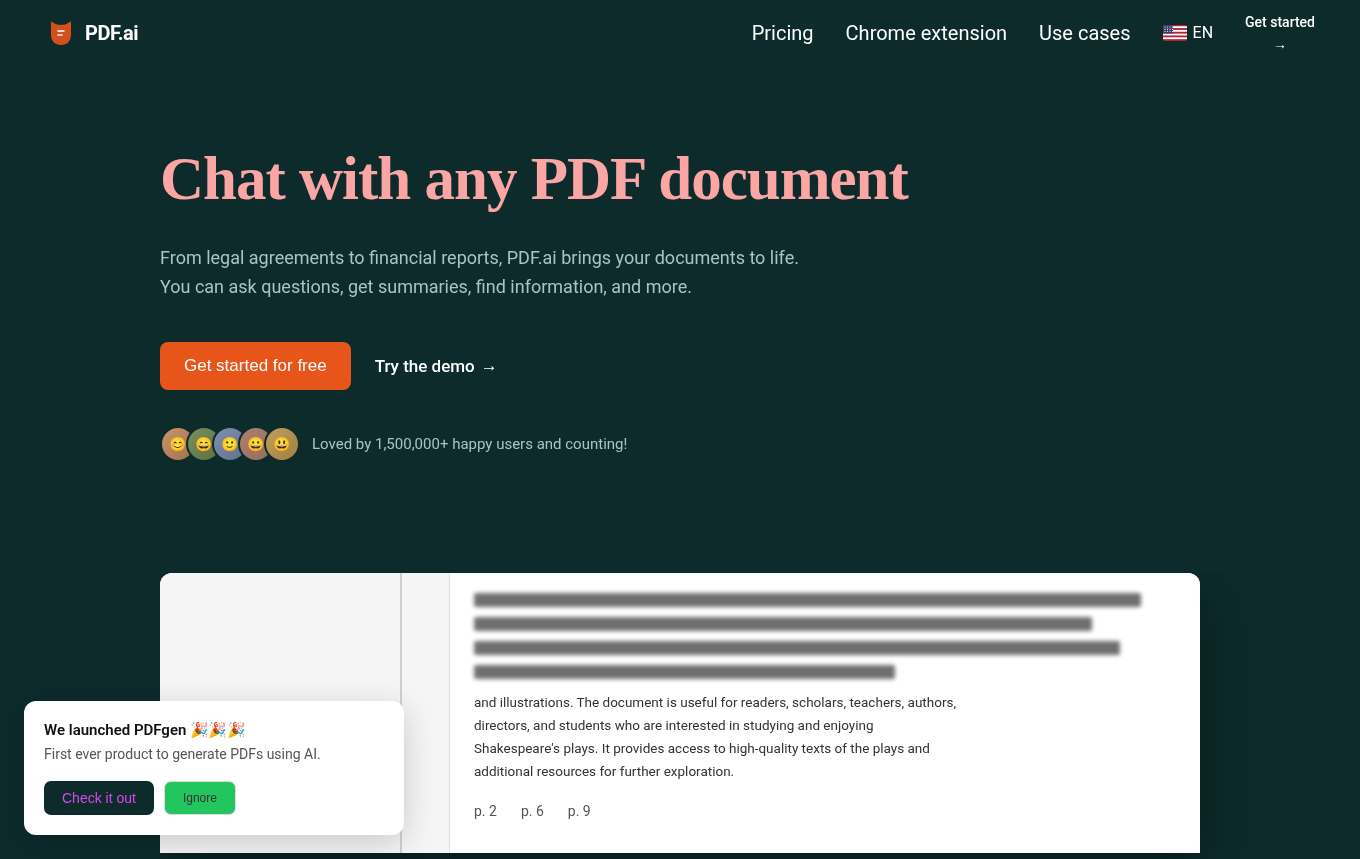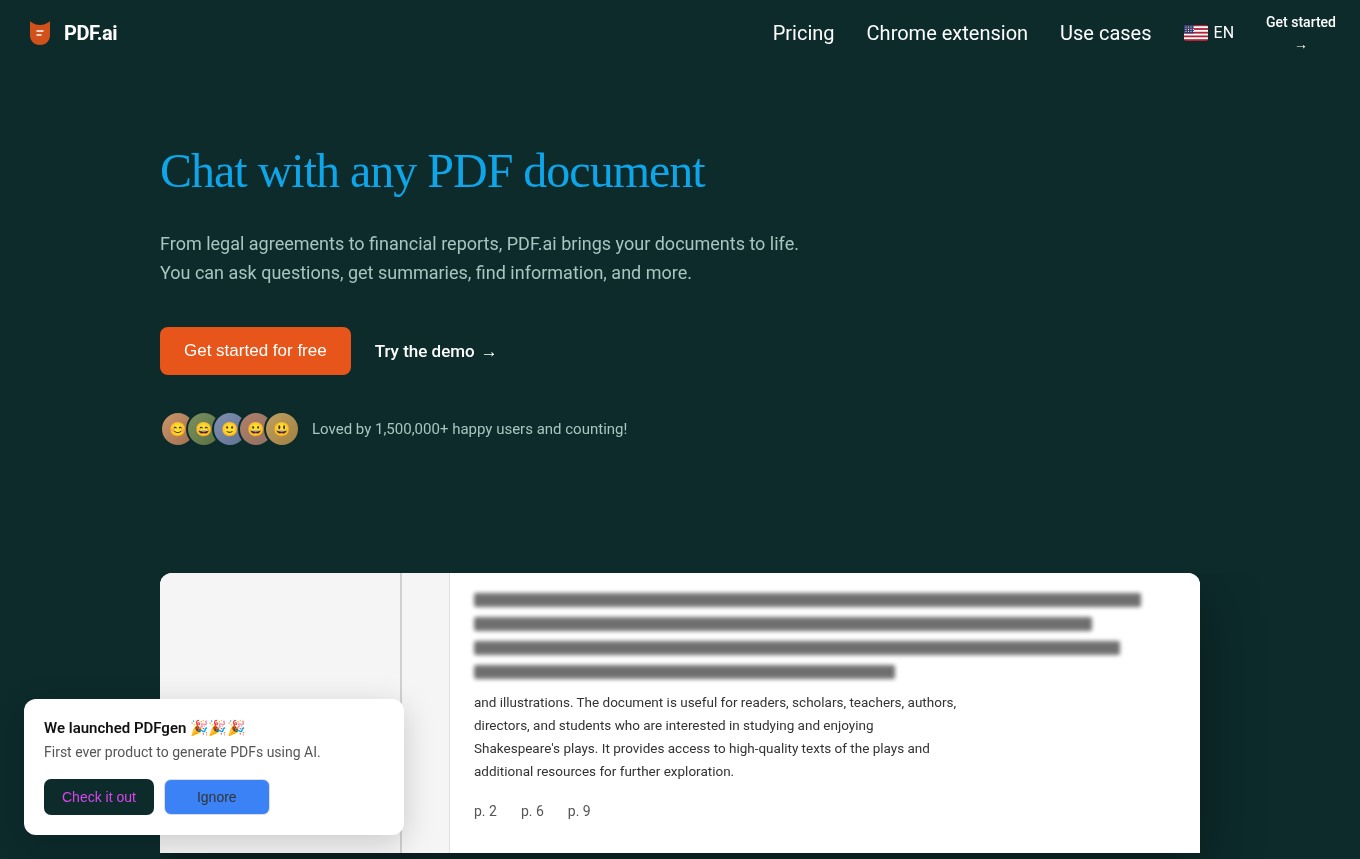--- a/index.html
+++ b/index.html
@@ -10,21 +10,21 @@
       color: #fff;
       min-height: 859px;
       overflow: hidden;
     }
 
     
     nav {
       display: flex;
       align-items: center;
       justify-content: space-between;
-      padding: 0 24px;
+      padding: 0 45px;
       height: 65px;
       background-color: #0d2b2b;
       position: relative;
       z-index: 10;
     }
 
     .nav-logo {
       display: flex;
       align-items: center;
       gap: 8px;
@@ -76,24 +76,24 @@
       flex-direction: column;
     }
 
     
     .hero {
       padding: 80px 40px 0 160px;
       position: relative;
     }
 
     .hero-title {
-      font-size: 48px;
-      font-weight: 400;
+      font-size: 61px;
+      font-weight: 700;
       line-height: 1.1;
-      color: #0ea5e9;
+      color: #fca5a5;
       font-family: Georgia, 'Times New Roman', serif;
       max-width: 750px;
       margin-bottom: 32px;
       letter-spacing: -1px;
     }
 
     .hero-subtitle {
       font-size: 18px;
       color: #a8c5c0;
       line-height: 1.6;
@@ -274,26 +274,26 @@
       color: #d946ef;
       border: none;
       padding: 9px 18px;
       border-radius: 7px;
       font-size: 14px;
       font-weight: 500;
       cursor: pointer;
     }
 
     .toast-btn-secondary {
-      background: #3b82f6;
+      background: #22c55e;
       color: #333;
       border: 1px solid #ddd;
-      padding: 9px 32px;
+      padding: 9px 18px;
       border-radius: 7px;
-      font-size: 14px;
+      font-size: 12px;
       font-weight: 500;
       cursor: pointer;
     }
   </style>
 </head>
 <body>
 
 <nav>
   <div class="nav-logo">
     <svg class="logo-icon" viewBox="0 0 32 32" fill="none">

